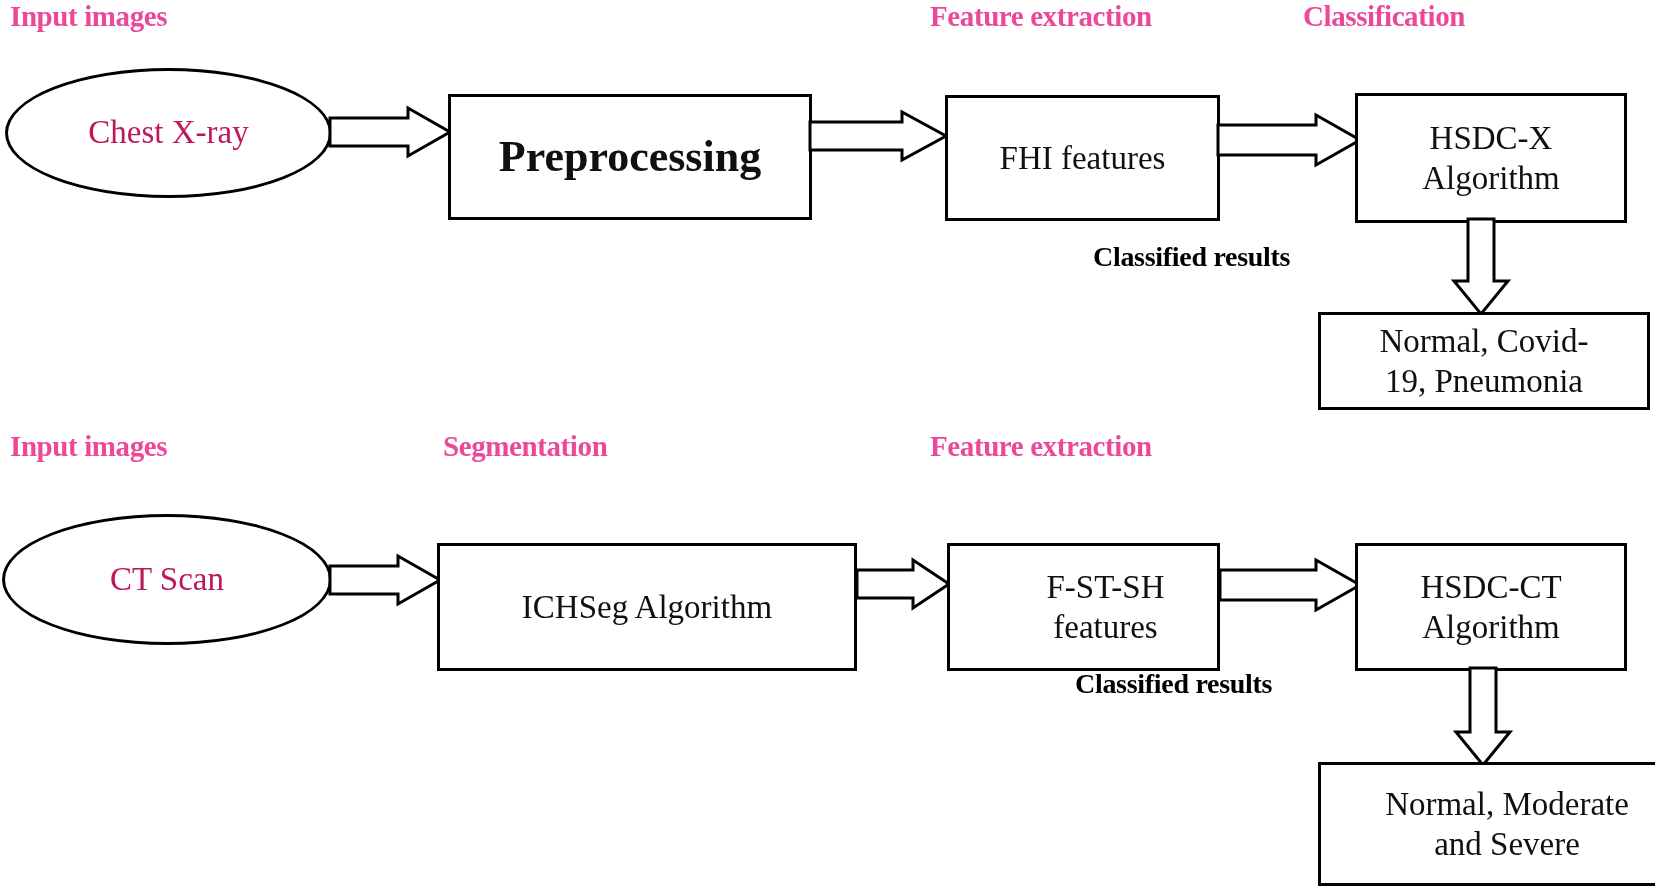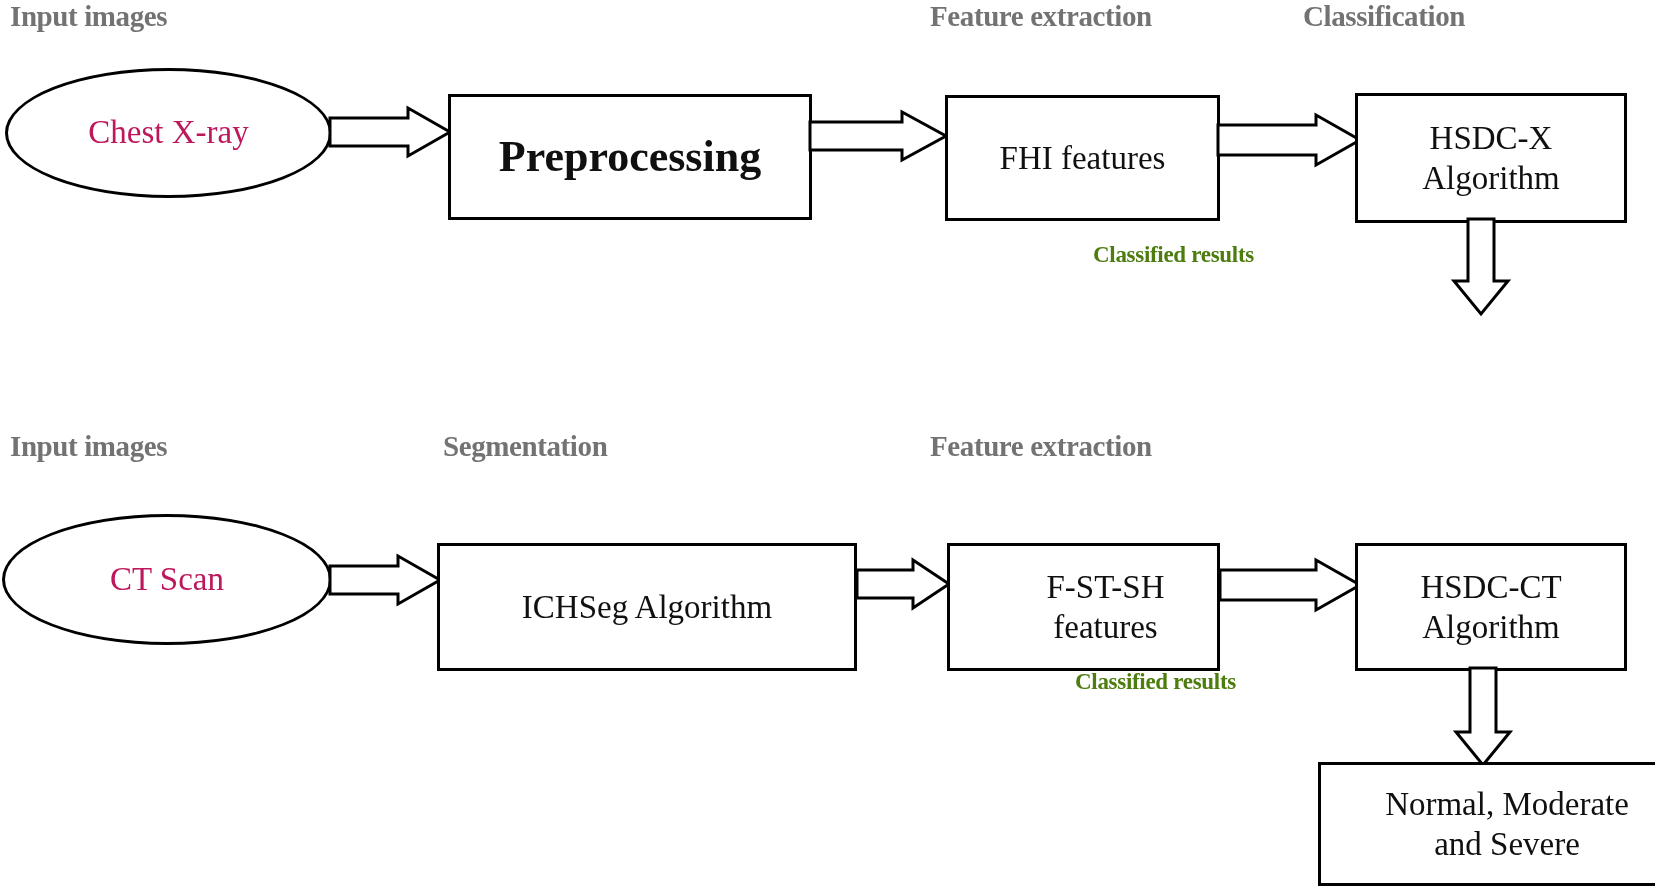--- a/index.html
+++ b/index.html
@@ -15,31 +15,31 @@
     overflow: hidden;
     font-family: "Liberation Serif", "DejaVu Serif", serif;
     color: #000000;
   }
   .stage-label {
     position: absolute;
     font-family: "Liberation Serif", "DejaVu Serif", serif;
     font-weight: bold;
     font-size: 29px;
     letter-spacing: -0.4px;
-    color: #737373;
+    color: #ec4899;
     white-space: nowrap;
     line-height: 1;
   }
   .edge-label {
     position: absolute;
     font-family: "Liberation Serif", "DejaVu Serif", serif;
     font-weight: bold;
-    font-size: 23px;
+    font-size: 28px;
     letter-spacing: -0.3px;
-    color: #4d7c0f;
+    color: #000000;
     white-space: nowrap;
     line-height: 1;
   }
   .node-box {
     position: absolute;
     box-sizing: border-box;
     border: 3px solid #000000;
     background: #ffffff;
     display: flex;
     align-items: center;
@@ -130,20 +130,24 @@
   </div>
 
   <div class="arrow" style="left:1446px; top:219px;">
     <svg width="70" height="98" viewBox="0 0 70 98">
       <polygon points="22,0 48,0 48,62 62,62 35,95 8,62 22,62" fill="#ffffff" stroke="#000000" stroke-width="3" stroke-linejoin="miter"></polygon>
     </svg>
   </div>
 
   <div class="edge-label" style="left:1093px; top:243px;">Classified results</div>
 
+  <div class="node-box" style="left:1318px; top:312px; width:332px; height:98px;">
+    <span class="node-text">Normal, Covid-
+19, Pneumonia</span>
+  </div>
 
   <div class="stage-label" style="left:10px; top:432px;">Input images</div>
 
   <div class="stage-label" style="left:443px; top:432px;">Segmentation</div>
 
   <div class="stage-label" style="left:930px; top:432px;">Feature extraction</div>
 
   <div class="node-ellipse" style="left:2px; top:514px; width:330px; height:131px;">
     <span class="node-text">CT Scan</span>
   </div>

